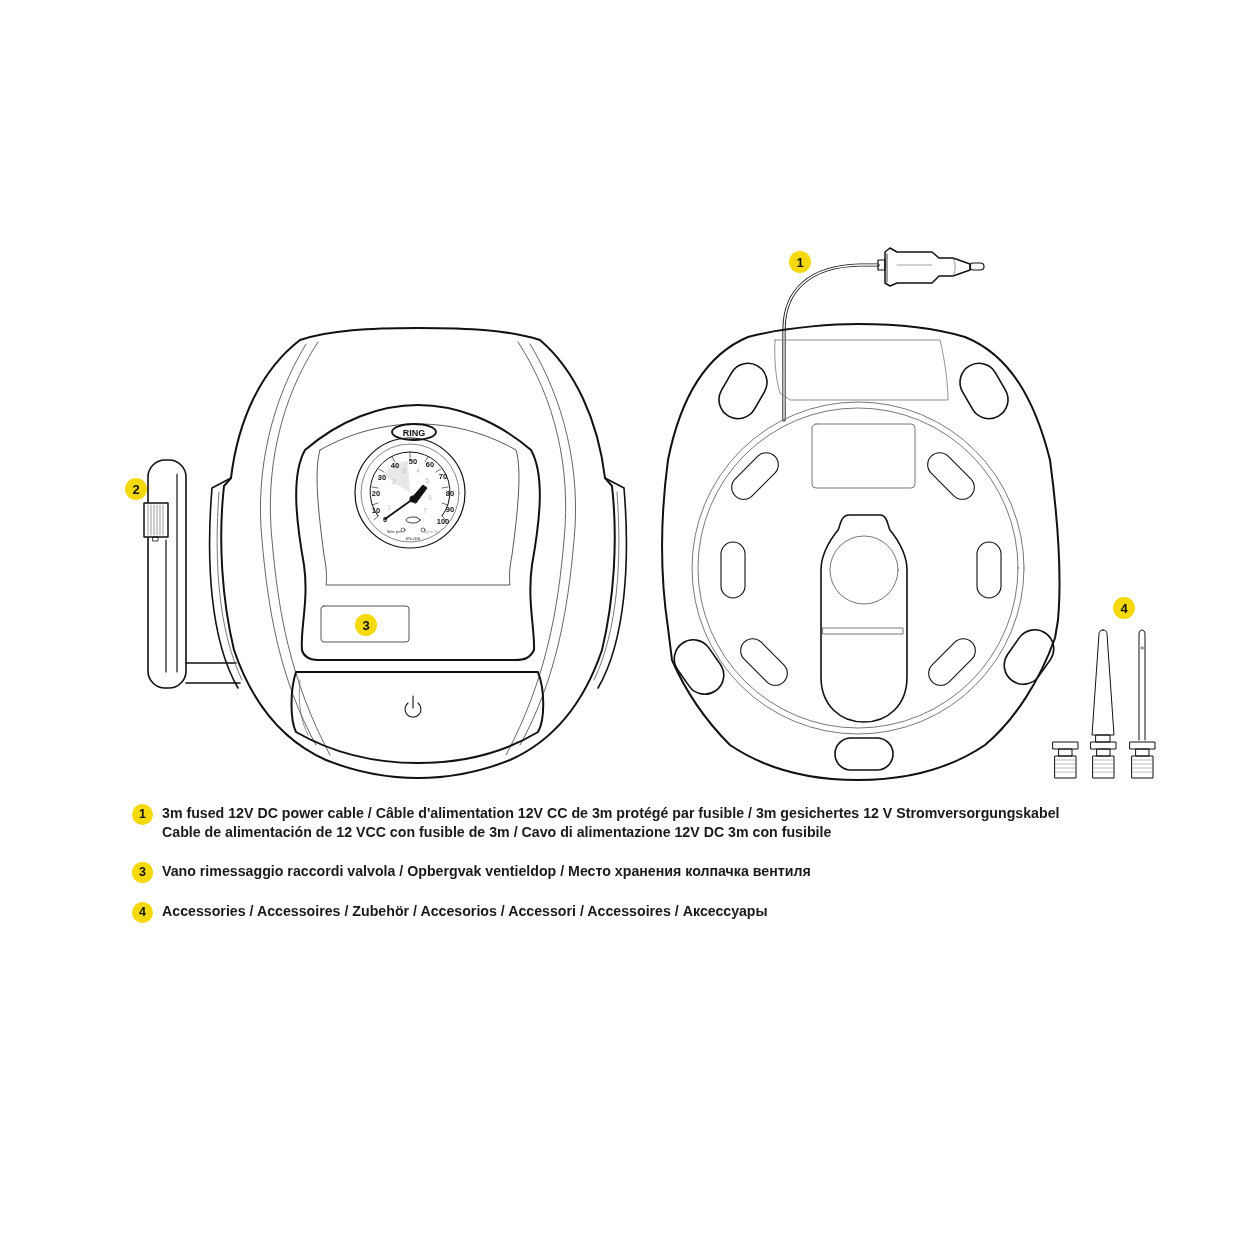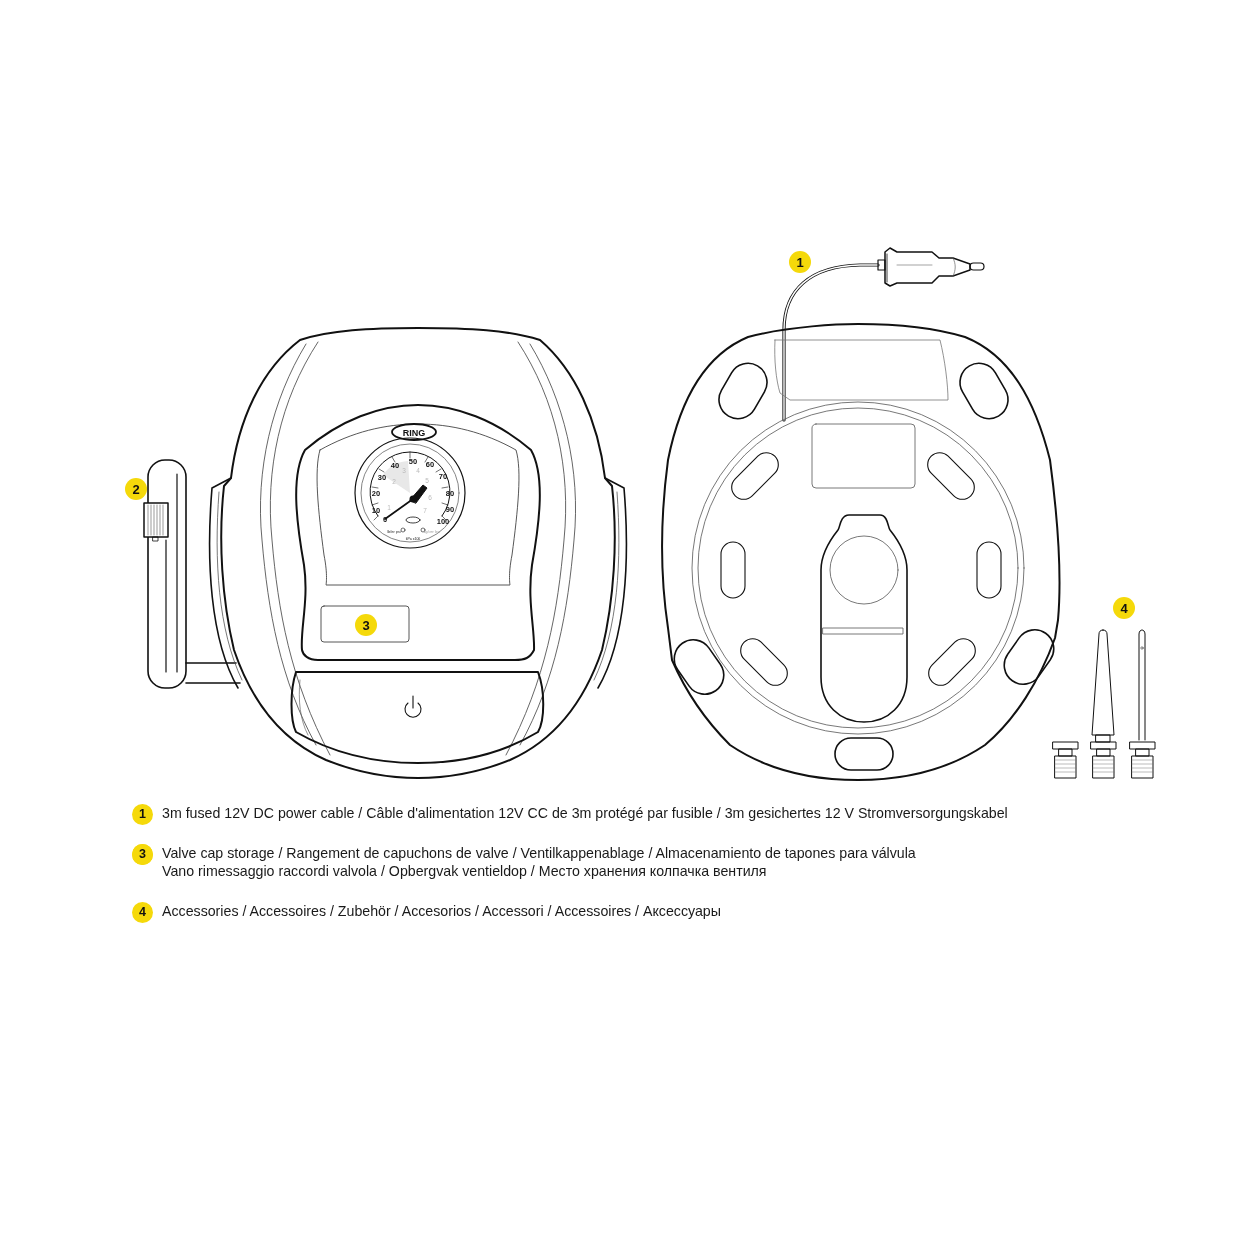--- a/index.html
+++ b/index.html
@@ -7,21 +7,21 @@
          font-family:"Liberation Sans", sans-serif; color:#1a1a1a; }
   #art { position:absolute; left:0; top:0; width:1250px; height:1250px; }
   .callout { position:absolute; width:22px; height:22px; border-radius:50%;
              display:flex; align-items:center; justify-content:center;
              font-weight:bold; font-size:13px; color:#111; }
   .legend { position:absolute; left:132px; top:804px; width:1000px; }
   .legend-item { position:relative; padding-left:30px; font-size:14.2px; line-height:18.5px; }
   .legend-item .badge { position:absolute; left:0; top:0; width:21px; height:21px;
         border-radius:50%; display:flex; align-items:center; justify-content:center;
         font-weight:bold; font-size:12.5px; color:#111; }
-  .legend-line { display:block; white-space:nowrap; }
+  .legend-line { display:block; white-space:nowrap;font-weight:bold; }
   .gauge-num { font-size:7.5px; font-weight:bold; font-family:"Liberation Sans", sans-serif; fill:#111; }
   .gauge-inner { font-size:6.5px; font-family:"Liberation Sans", sans-serif; fill:#bbb; }
 </style>
 </head>
 <body>
 
 <svg id="art" viewBox="0 0 1250 1250" xmlns="http://www.w3.org/2000/svg" fill="none" stroke="#111" stroke-linecap="round" stroke-linejoin="round">
 
   <g>
     <rect x="148" y="460" width="38" height="228" rx="17" stroke-width="1.6"></rect>
@@ -239,26 +239,26 @@
 
 <div class="callout" style="left:789px; top:251px; background:#f5d90a;">1</div>
 <div class="callout" style="left:125px; top:478px; background:#f5d90a;">2</div>
 <div class="callout" style="left:355px; top:614px; background:#f5d90a;">3</div>
 <div class="callout" style="left:1113px; top:597px; background:#f5d90a;">4</div>
 
 <div class="legend">
   <div class="legend-item" style="margin-bottom:21px;">
     <span class="badge" style="background:#f5d90a;">1</span>
     <span class="legend-line">3m fused 12V DC power cable / Câble d'alimentation 12V CC de 3m protégé par fusible / 3m gesichertes 12 V Stromversorgungskabel</span>
+    <span class="legend-line">Cable de alimentación de 12 VCC con fusible de 3m / Cavo di alimentazione 12V DC 3m con fusibile</span>
   </div>
   <div class="legend-item" style="margin-bottom:21px;">
     <span class="badge" style="background:#f5d90a;">2</span>
   </div>
   <div class="legend-item" style="margin-bottom:21px;">
     <span class="badge" style="background:#f5d90a;">3</span>
-    <span class="legend-line">Valve cap storage / Rangement de capuchons de valve / Ventilkappenablage / Almacenamiento de tapones para válvula</span>
     <span class="legend-line">Vano rimessaggio raccordi valvola / Opbergvak ventieldop / Место хранения колпачка вентиля</span>
   </div>
   <div class="legend-item">
     <span class="badge" style="background:#f5d90a;">4</span>
     <span class="legend-line">Accessories / Accessoires / Zubehör / Accesorios / Accessori / Accessoires / Аксессуары</span>
   </div>
 </div>
 
 </body></html>

